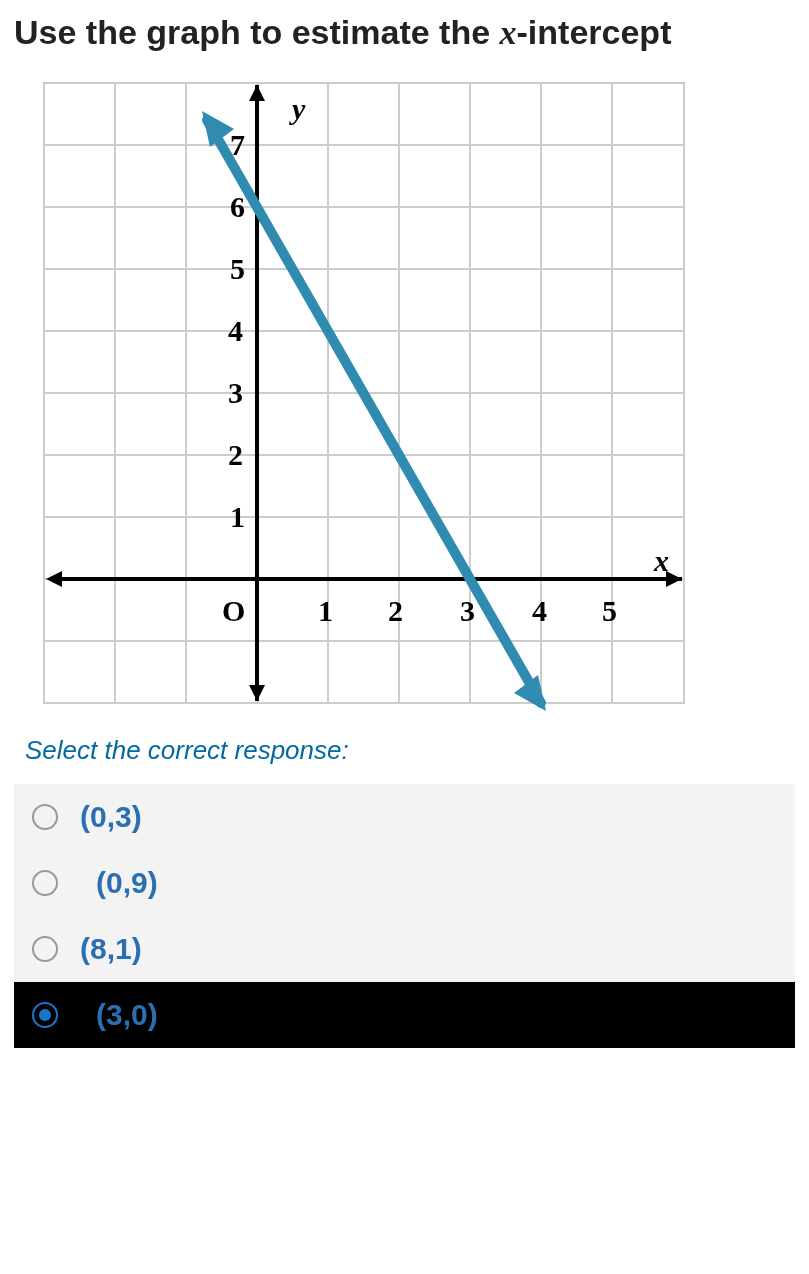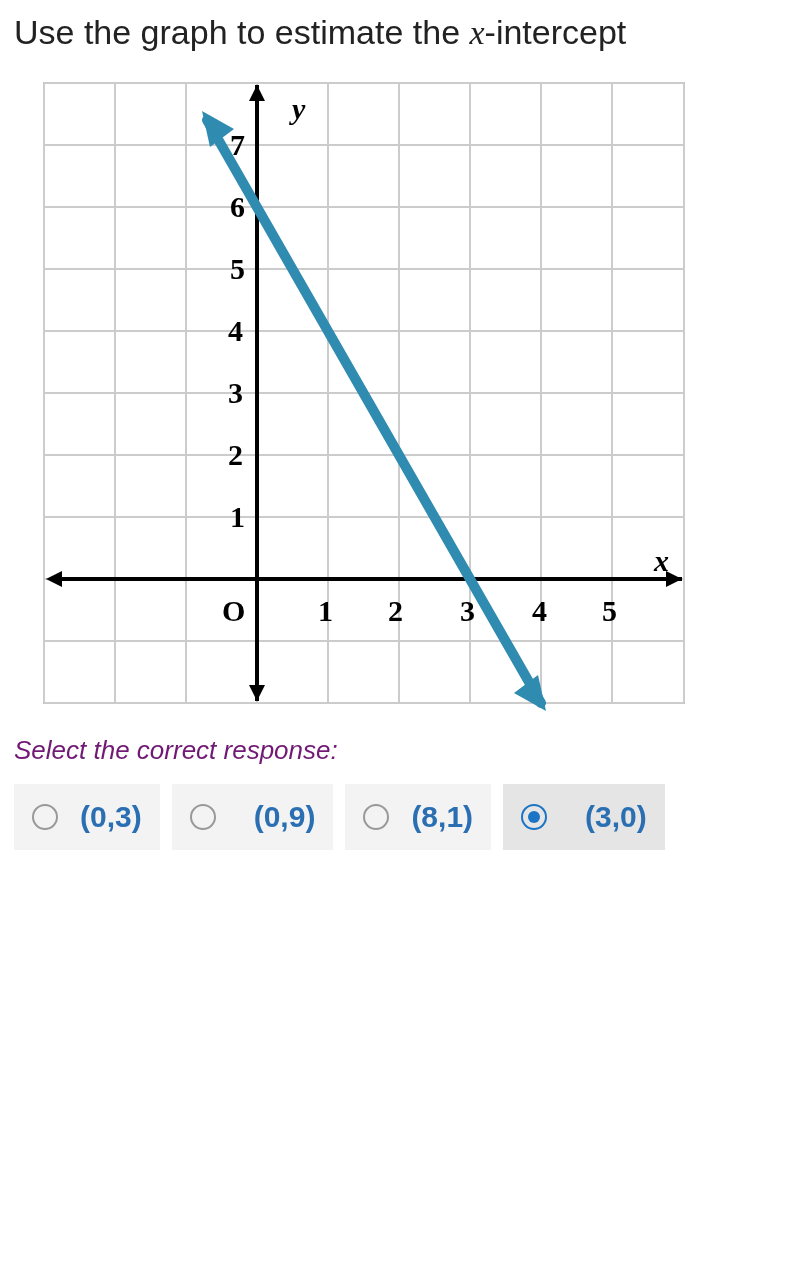--- a/index.html
+++ b/index.html
@@ -1,24 +1,24 @@
 <!DOCTYPE html>
 <html><head>
   <meta charset="utf-8">
   <style>
     * { box-sizing: border-box; margin: 0; padding: 0; }
     body { font-family: Arial, Helvetica, sans-serif; width: 809px; background: #fff; color: #222; }
     .container { padding: 10px 14px; }
-    .question { font-size: 34px; line-height: 1.3; margin-bottom: 18px; }
+    .question { font-size: 34px; line-height: 1.3; margin-bottom: 18px; font-weight: bold; }
     .question .ital { font-style: italic; font-family: 'Times New Roman', serif; }
     .graph-img { margin: 6px 0 18px 20px; }
-    .instruct { font-style: italic; font-size: 26px; color: #701a75; margin: 18px 0 18px 0; }
-    .options { display: flex; flex-direction: row; gap: 12px; }
+    .instruct { font-style: italic; font-size: 26px; color: #0369a1; margin: 18px 0 18px 11px; }
+    .options { display: flex; flex-direction: column; }
     .option { background: #f3f3f3; padding: 16px 18px; display: flex; align-items: center; gap: 18px; font-size: 30px; font-weight: bold; color: #2b6fb3; cursor: pointer; }
-    .option.selected { background: #e5e5e5; }
+    .option.selected { background: #000000; }
     .radio { width: 26px; height: 26px; border: 2px solid #999; border-radius: 50%; display: inline-flex; align-items: center; justify-content: center; flex-shrink: 0; }
     .option.selected .radio { border-color: #1b74c5; }
     .radio .dot { width: 12px; height: 12px; background: #1b74c5; border-radius: 50%; display: none; }
     .option.selected .radio .dot { display: block; }
     .opt-label { padding-left: 4px; }
     .option:nth-child(2) .opt-label, .option:nth-child(4) .opt-label { padding-left: 20px; }
   </style>
 </head>
 <body>
 

